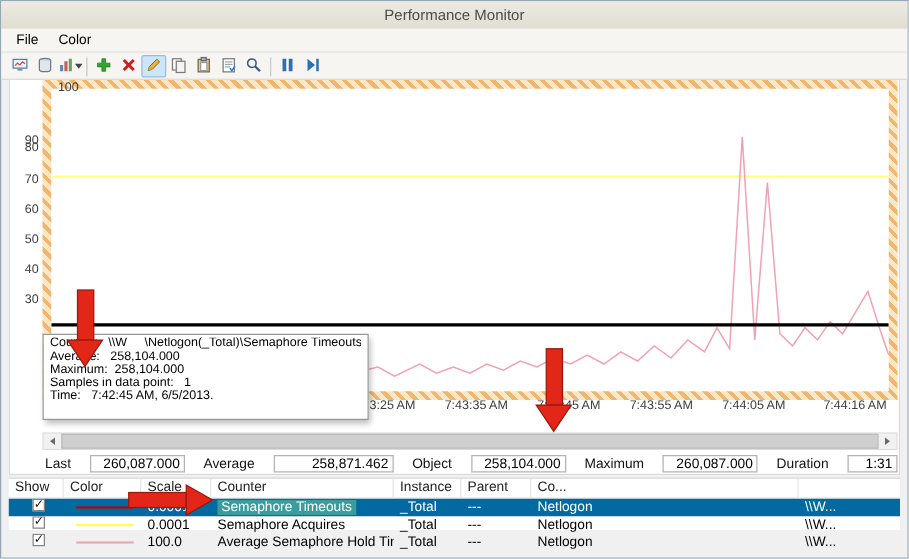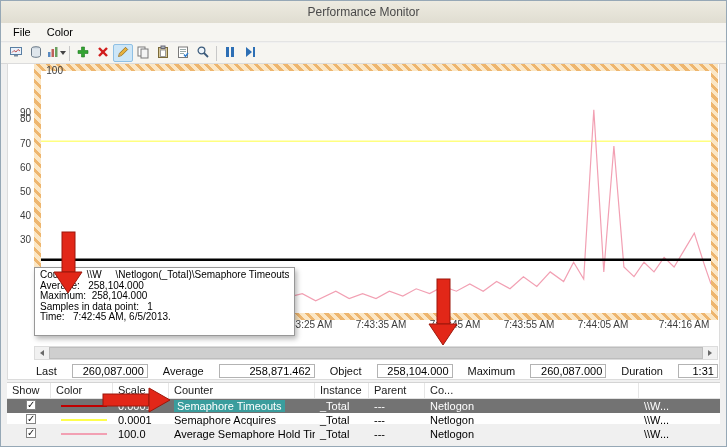--- a/index.html
+++ b/index.html
@@ -43,21 +43,21 @@
   .statlbl{padding:0 2px;color:#111;}
   .statbox{height:14px;line-height:13px;background:#fff;border:1px solid #b3b3b3;box-sizing:border-box;text-align:right;padding:0 3px;}
   .w92{width:76px;} .w96{width:96px;} .w40{width:40px;}
   
   .legend{left:6px;top:381px;width:713px;height:42px;background:#fff;border-top:1px solid #d4d4d4;box-sizing:border-box;}
   .lrow{display:grid;grid-template-columns:44px 62px 56px 146px 54px 56px 214px 1fr;align-items:center;}
   .lhead{height:15px;line-height:15px;border-bottom:1px solid #e2e2e2;color:#222;}
   .lhead .hcell{border-right:1px solid #e6e6e6;padding-left:5px;height:15px;box-sizing:border-box;overflow:hidden;}
   .ldata{height:14px;line-height:14px;font-size:11px;}
   .ldata>div{padding-left:5px;overflow:hidden;white-space:nowrap;}
-  .ldata.selected{background:#737373;color:#fff;}
+  .ldata.selected{background:#0369a1;color:#fff;}
   .cb{width:10px;height:10px;background:#fff;border:1px solid #848484;box-sizing:border-box;margin-left:14px;
       position:relative;padding:0 !important;}
   .cb::after{content:"✓";position:absolute;left:0px;top:-3px;font-size:10px;color:#1a1a1a;}
   .swatch{height:2px;width:46px;margin-left:5px;padding:0 !important;}
   .hl-teal{background:#3a9d9d;color:#fff;padding:0 3px;}
   
   #arrows{left:0;top:0;width:727px;height:447px;z-index:50;pointer-events:none;}
 </style>
 </head>
 <body>

